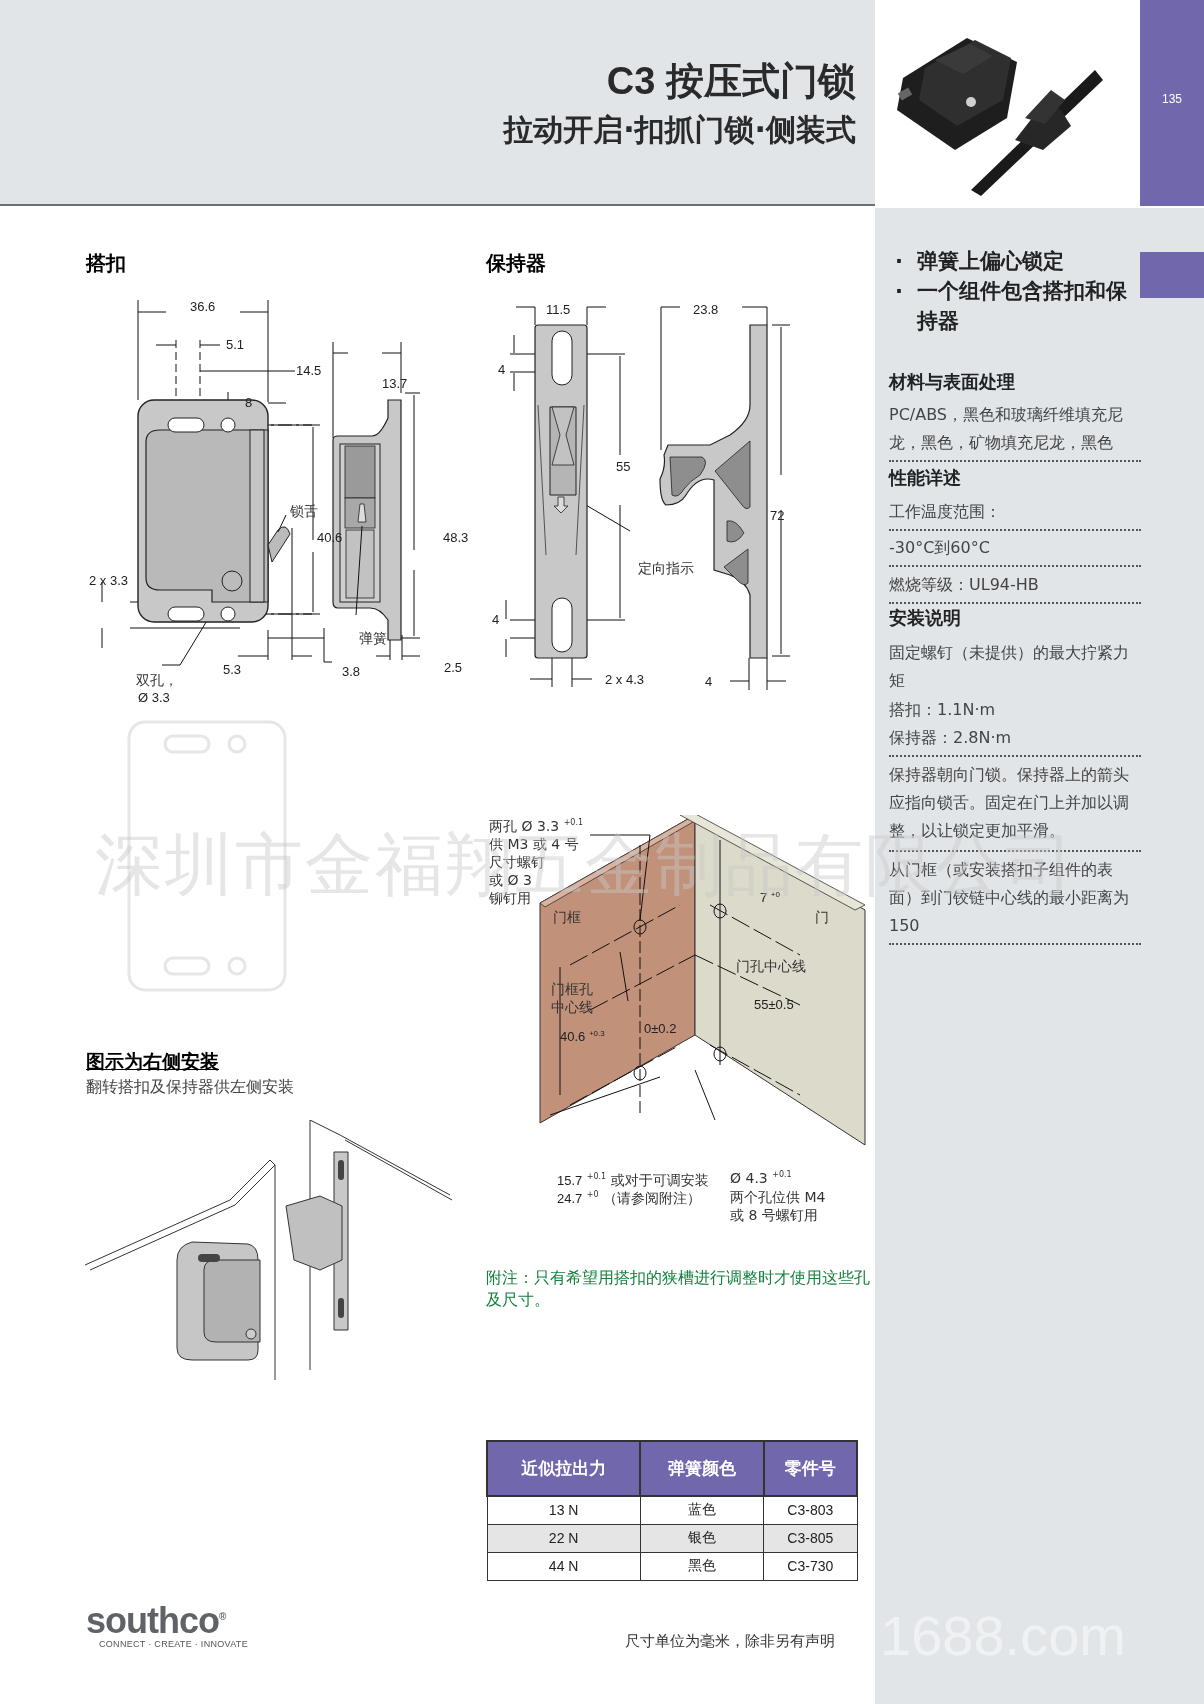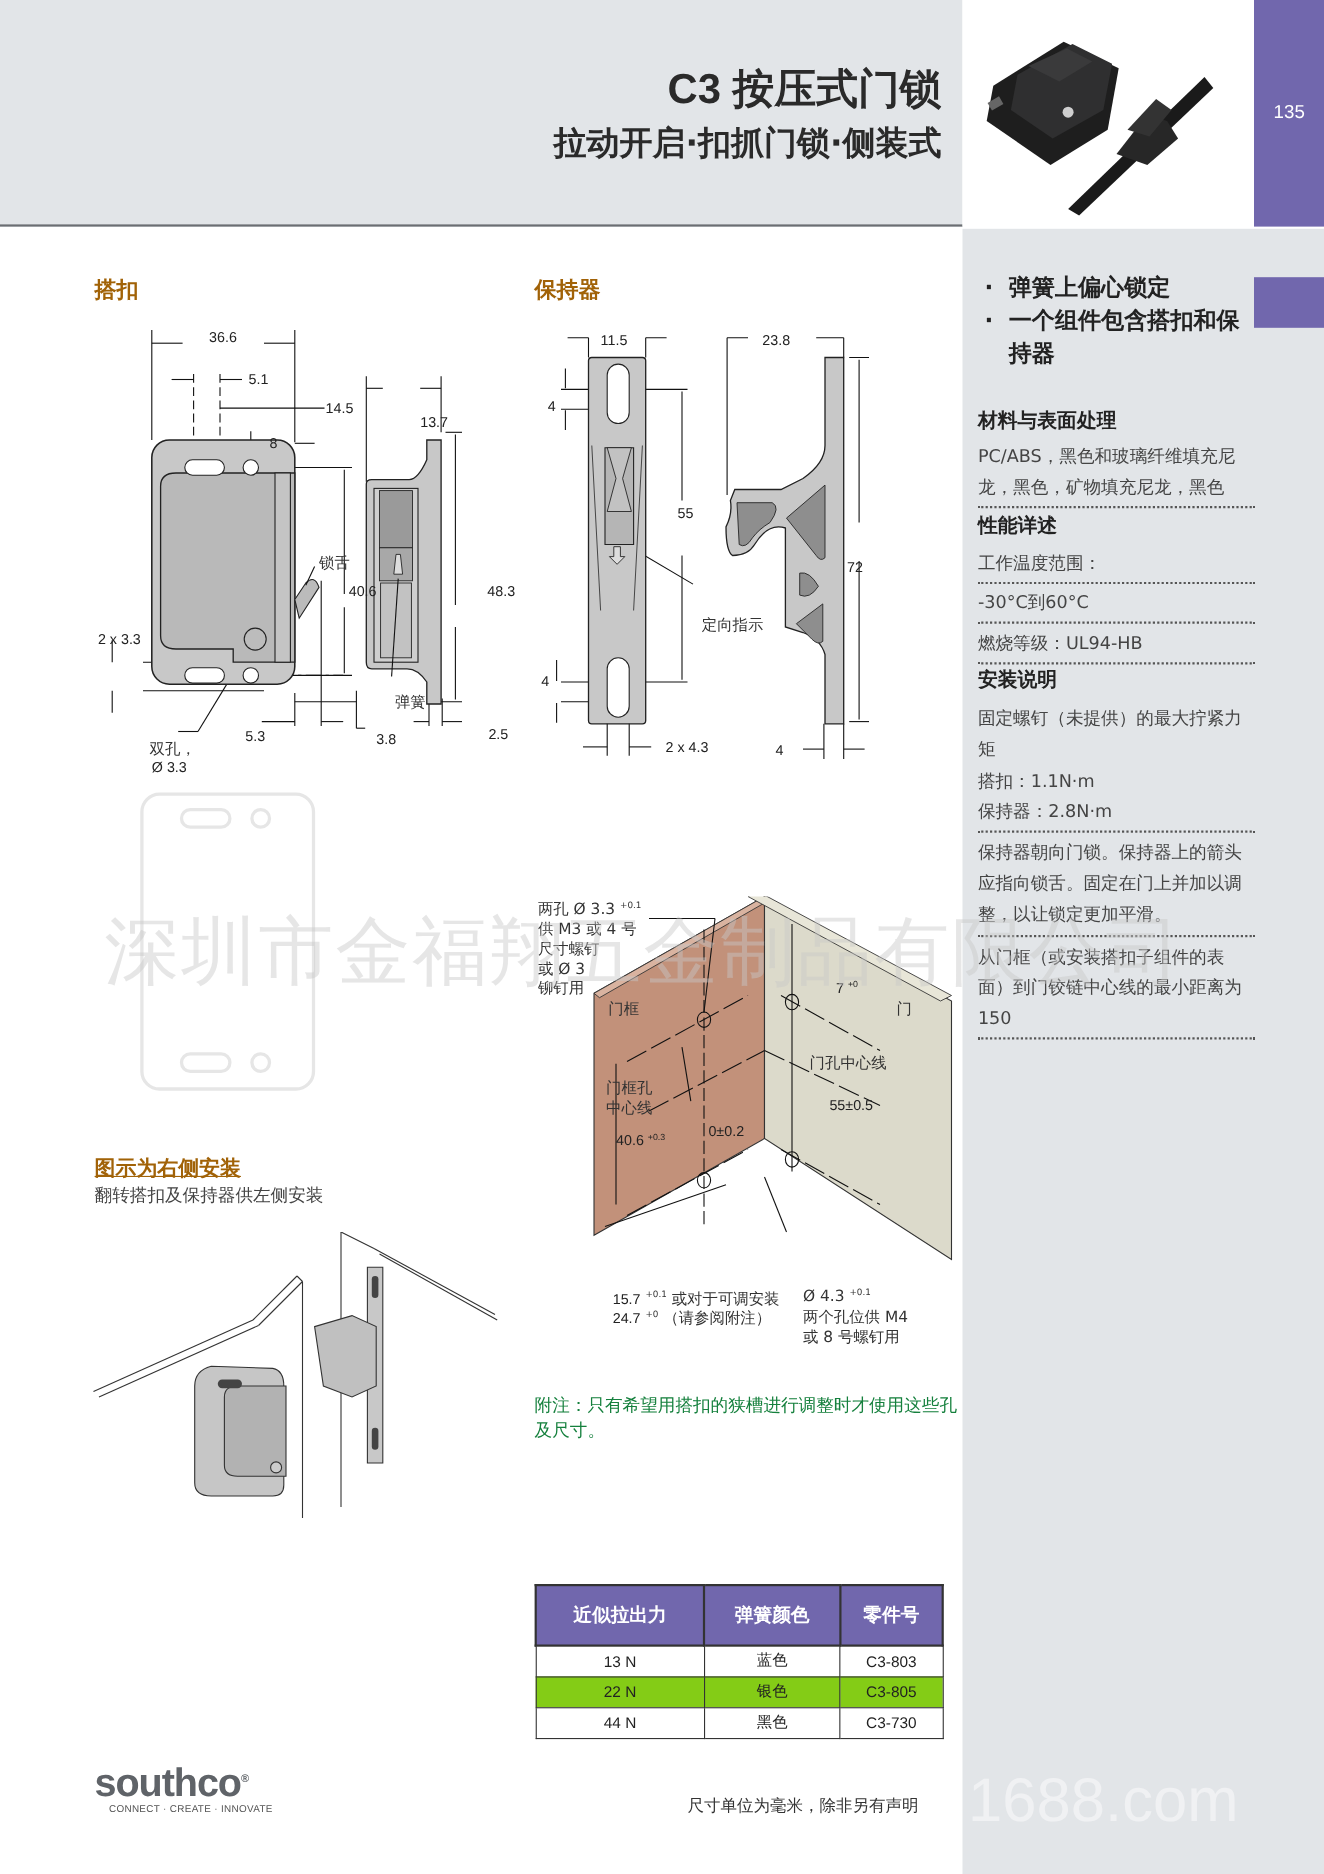--- a/index.html
+++ b/index.html
@@ -2,41 +2,41 @@
 <html><head>
 <meta charset="utf-8">
 <style>
   * { box-sizing: border-box; margin: 0; padding: 0; }
   body { width: 1204px; height: 1704px; position: relative; background: #ffffff; font-family: "DejaVu Sans", "Liberation Sans", sans-serif; color: #222; overflow: hidden; }
   .abs { position: absolute; }
   
   #header-band { left: 0; top: 0; width: 875px; height: 206px; background: #e2e5e8; border-bottom: 2px solid #6b6e72; }
   #photo-box { left: 875px; top: 0; width: 265px; height: 206px; background: #ffffff; }
   #purple-tab-top { left: 1140px; top: 0; width: 64px; height: 206px; background: #7167ad; }
-  #page-number { left: 1140px; top: 92px; width: 64px; text-align: center; color: #fff; font-size: 17px; font-family: "Liberation Sans", sans-serif; }
+  #page-number { left: 1140px; top: 92px; width: 64px; text-align: center; color: #fff; font-size: 12px; font-family: "Liberation Sans", sans-serif; }
   #title-main { right: 348px; top: 56px; font-size: 38px; font-weight: bold; color: #2a2a2a; white-space: nowrap; font-family: "Liberation Sans", sans-serif; }
   #title-sub { right: 348px; top: 110px; font-size: 30px; color: #2a2a2a; white-space: nowrap; font-weight: bold; letter-spacing: 0px; }
   
   #sidebar { left: 875px; top: 208px; width: 329px; height: 1496px; background: #e2e5e8; }
   #purple-tab-mid { left: 1140px; top: 252px; width: 64px; height: 46px; background: #7167ad; }
   .bullet { position: absolute; left: 895px; font-size: 21px; font-weight: bold; color: #222; width: 240px; line-height: 30px; }
   .bullet .dot { position: absolute; left: 0; top: 0; }
   .bullet .txt { display: block; padding-left: 22px; }
   .sb-h { position: absolute; left: 889px; font-size: 18px; font-weight: bold; color: #222; }
   .sb-t { position: absolute; left: 889px; font-size: 16px; color: #444; width: 252px; line-height: 28px; }
   .sb-rule { position: absolute; left: 889px; width: 252px; border-top: 2px dotted #555; height: 0; }
   
-  .sec-title { position: absolute; font-size: 20px; font-weight: bold; color: #a16207; }
+  .sec-title { position: absolute; font-size: 20px; font-weight: bold; color: #000000; }
   .dim { position: absolute; font-size: 13px; color: #222; font-family: "Liberation Sans", sans-serif; white-space: nowrap; }
   .dimcn { position: absolute; font-size: 14px; color: #333; white-space: nowrap; }
   
   #spec-table { left: 486px; top: 1440px; width: 372px; border-collapse: collapse; }
   #spec-table th { background: #7167ad; color: #fff; font-size: 17px; font-weight: bold; height: 55px; border: 2px solid #333; }
   #spec-table td { font-size: 14px; text-align: center; height: 28px; border: 1.5px solid #333; color: #222; font-family: "Liberation Sans", sans-serif; }
-  #spec-table tr.alt td { background: #84cc16; }
+  #spec-table tr.alt td { background: #e5e5e5; }
   
   #logo { left: 86px; top: 1600px; font-size: 36px; font-weight: bold; color: #5f6368; font-family: "Liberation Sans", sans-serif; letter-spacing: -1px; }
   #logo-tag { left: 99px; top: 1639px; font-size: 9px; color: #555; letter-spacing: 0.3px; font-family: "Liberation Sans", sans-serif; }
   #footer-note { left: 625px; top: 1632px; font-size: 15px; color: #333; }
   #watermark-site { left: 880px; top: 1603px; font-size: 56px; color: #f0f1f3; font-family: "Liberation Sans", sans-serif; }
   #watermark { left: 95px; top: 820px; font-size: 68px; color: rgba(200,200,200,0.45); white-space: nowrap; letter-spacing: 2px; pointer-events: none; }
   #note { left: 486px; top: 1238px; width: 390px; font-size: 16px; line-height: 22px; color: #15803d; margin-top: 29px; }
 </style>
 </head>
 <body>

